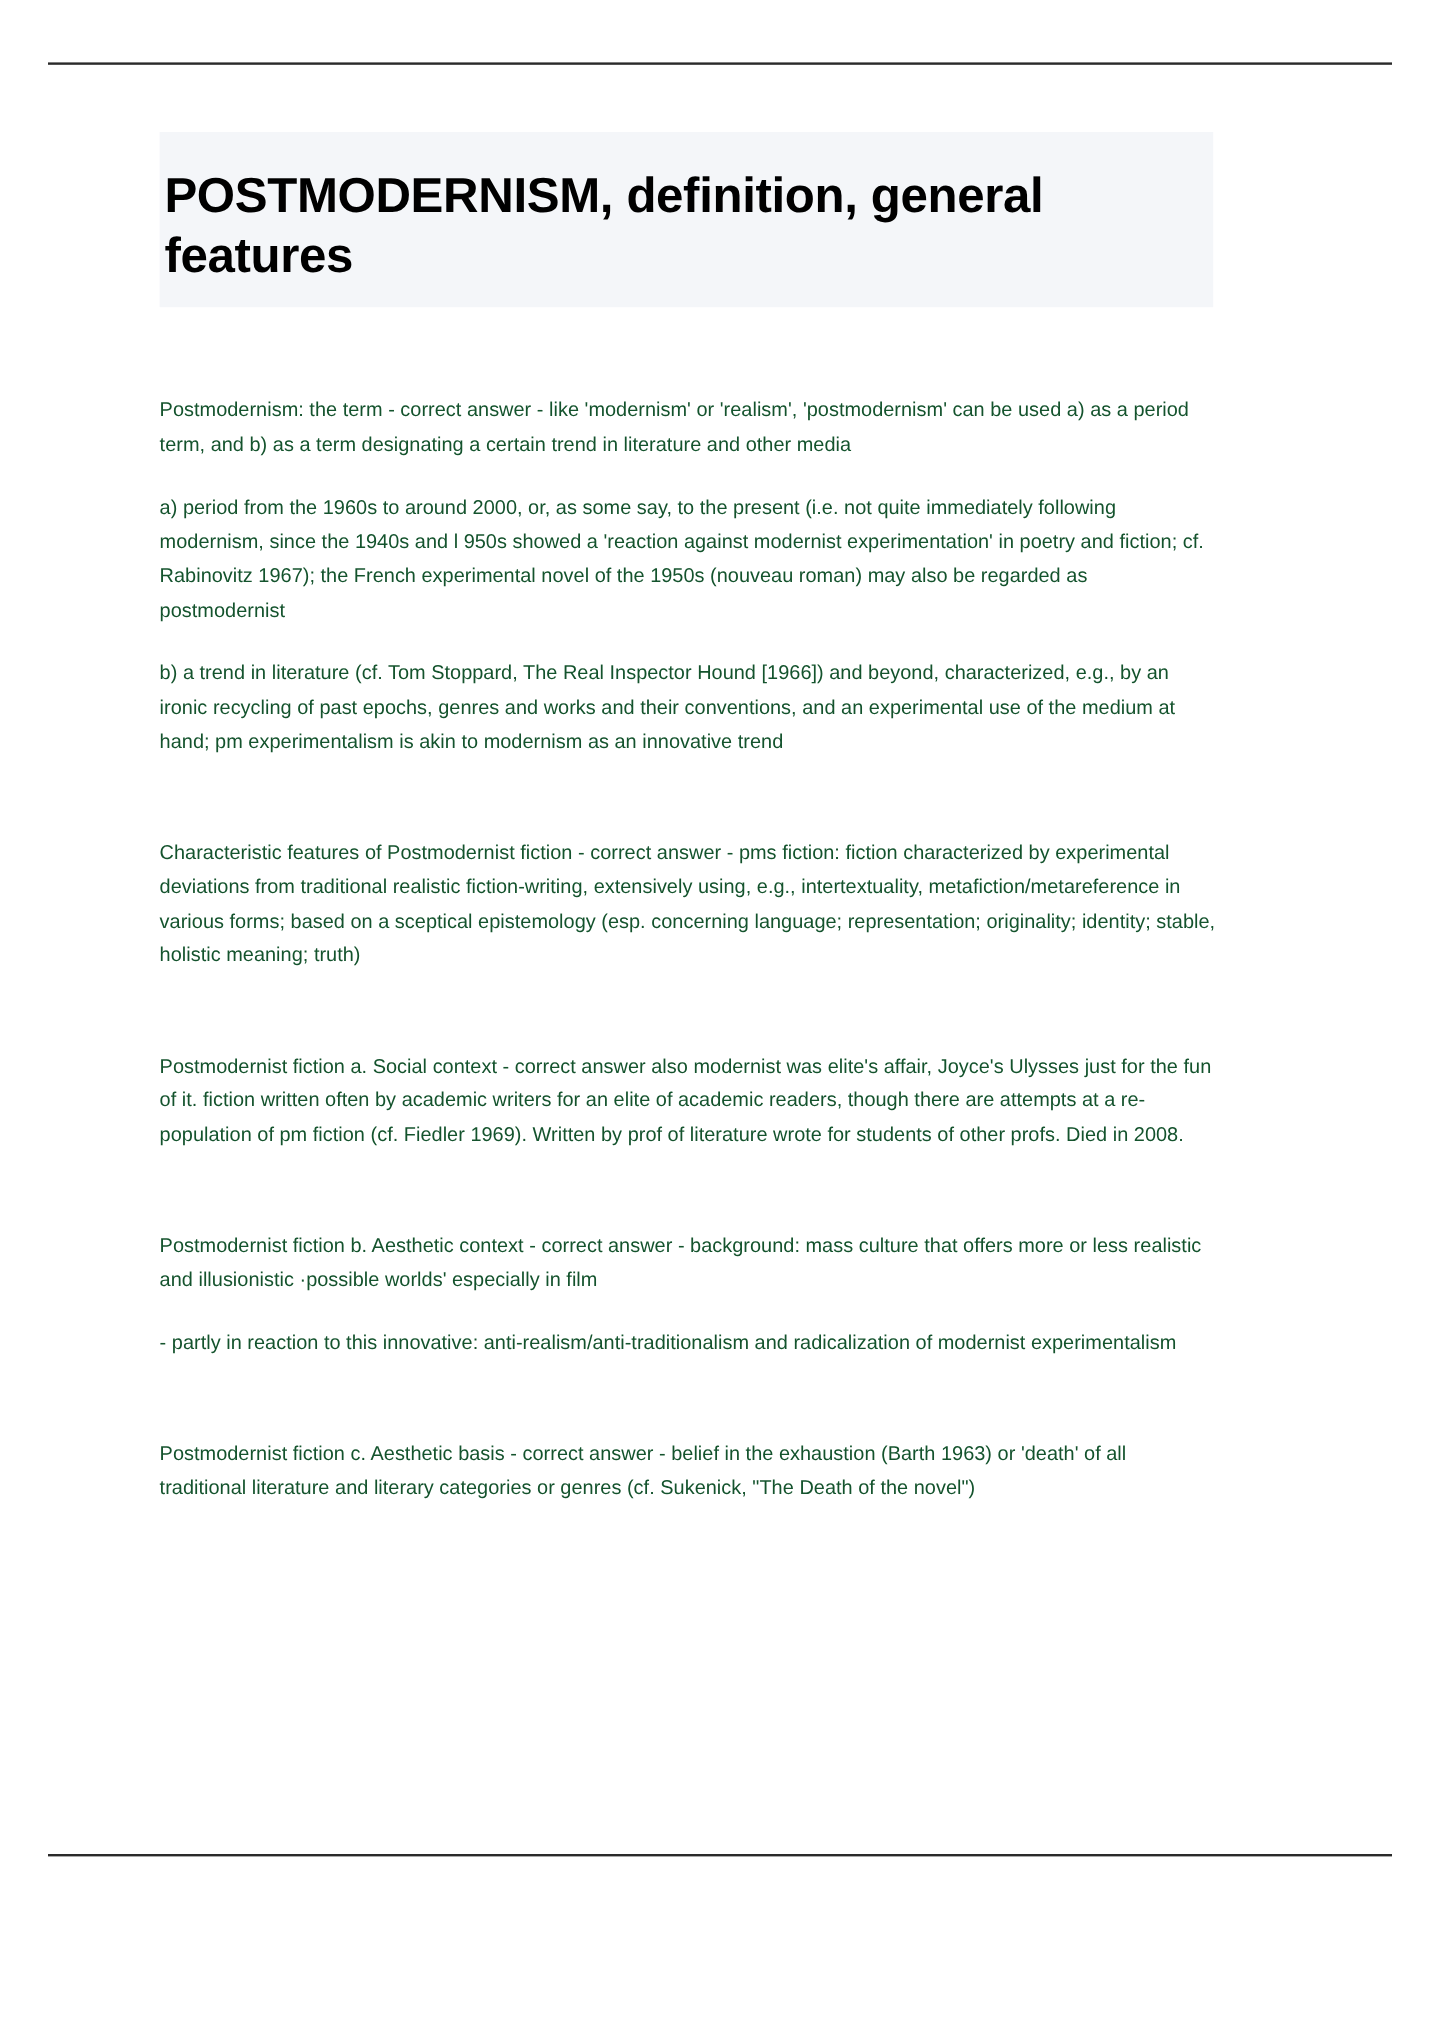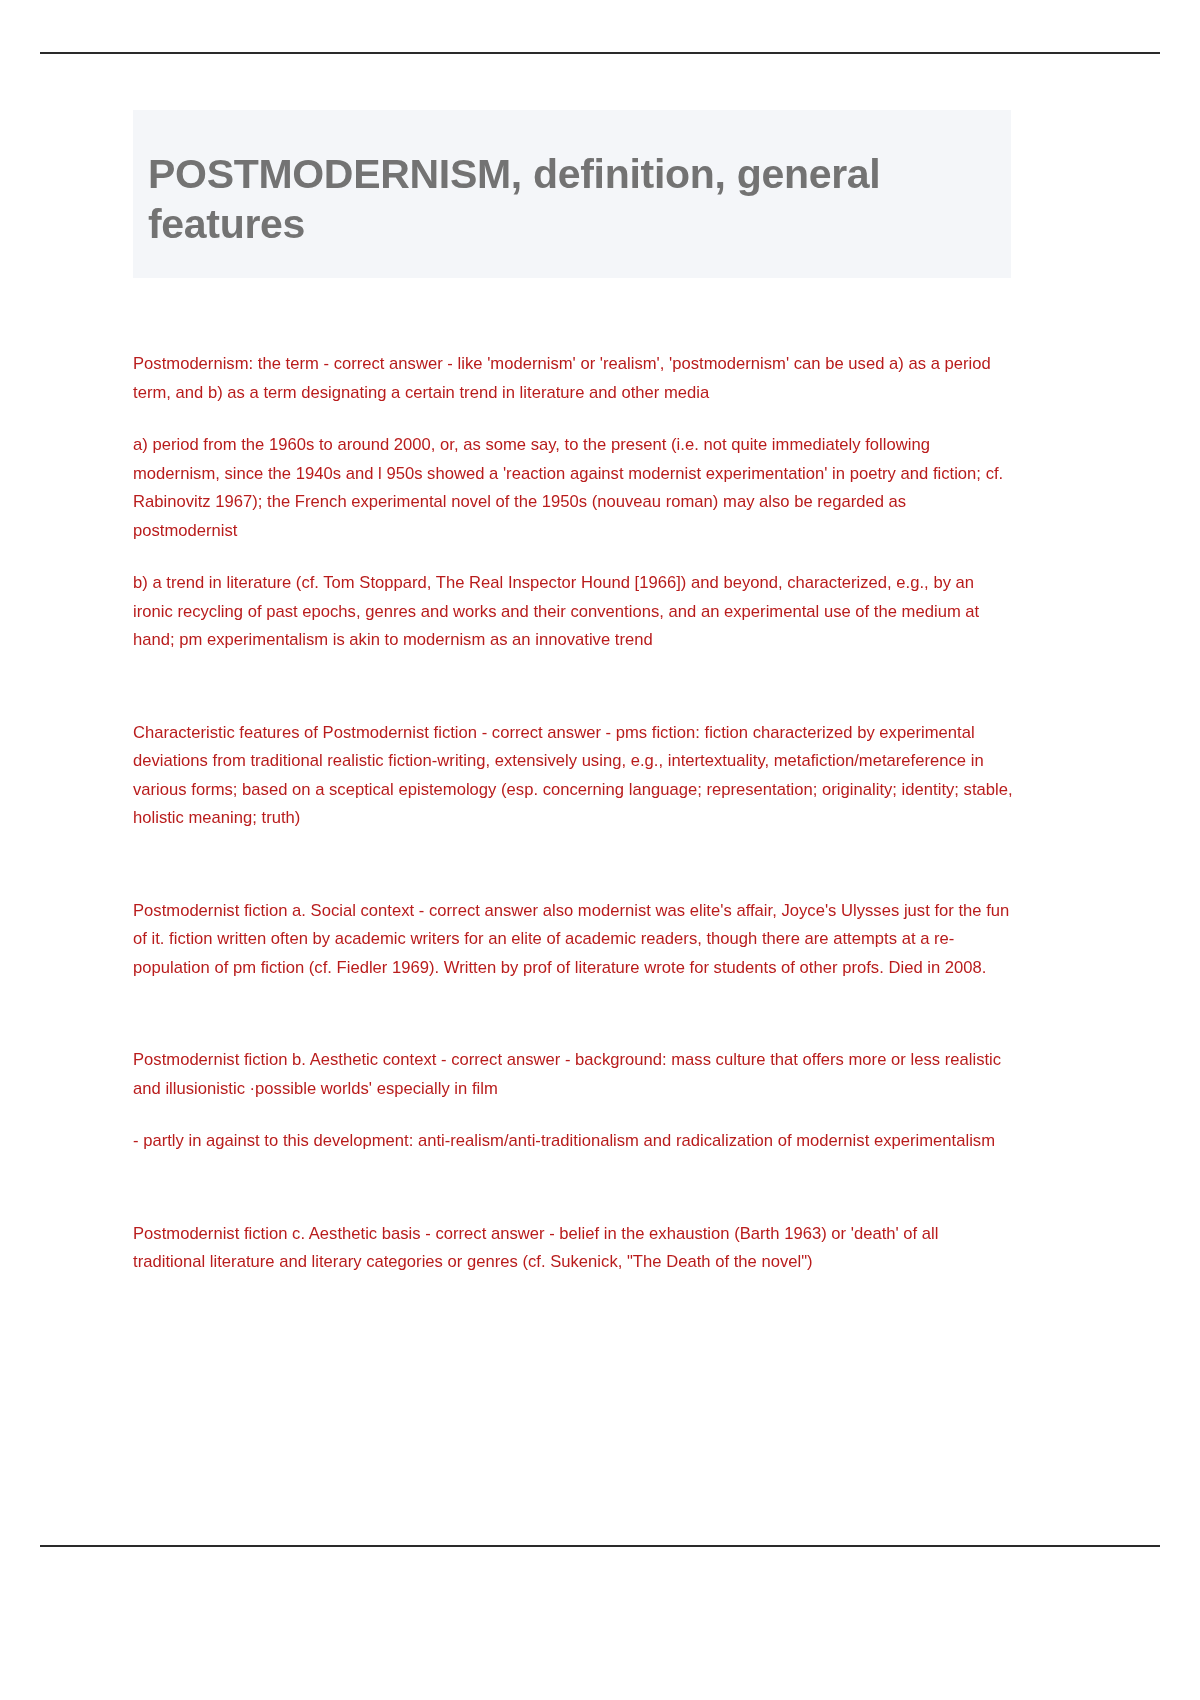--- a/index.html
+++ b/index.html
@@ -41,37 +41,37 @@
   }
 
   .title-block {
     background: #f4f6f9;
     padding: 24px 0 14px 0;
     margin: 0 0 0 0;
     width: 878px;
   }
 
   .doc-title {
-    margin: 15px;
+    margin: 4px;
     font-size: 41px;
     line-height: 1.22;
     font-weight: bold;
-    color: #737373;
+    color: #000000;
     letter-spacing: -0.3px;
     font-family: "Liberation Sans", sans-serif;
   }
 
   .body-area {
     margin-top: 72px;
   }
 
   .para {
     font-size: 16.6px;
     line-height: 28.5px;
-    color: #b91c1c;
+    color: #14532d;
     margin: 0 0 24px 0;
     text-align: left;
     letter-spacing: 0.02px;
     font-family: "Liberation Sans", sans-serif;
   }
 
   .block-gap {
     height: 40px;
   }
 
@@ -109,21 +109,21 @@
       <div class="block-gap"></div>
 
       <div class="section">
         <p class="para">Postmodernist fiction a. Social context - correct answer also modernist was elite's affair, Joyce's Ulysses just for the fun of it. fiction written often by academic writers for an elite of academic readers, though there are attempts at a re-population of pm fiction (cf. Fiedler 1969). Written by prof of literature wrote for students of other profs. Died in 2008.</p>
       </div>
 
       <div class="block-gap"></div>
 
       <div class="section">
         <p class="para">Postmodernist fiction b. Aesthetic context - correct answer - background: mass culture that offers more or less realistic and illusionistic ·possible worlds' especially in film</p>
-        <p class="para">- partly in against to this development: anti-realism/anti-traditionalism and radicalization of modernist experimentalism</p>
+        <p class="para">- partly in reaction to this innovative: anti-realism/anti-traditionalism and radicalization of modernist experimentalism</p>
       </div>
 
       <div class="block-gap"></div>
 
       <div class="section">
         <p class="para">Postmodernist fiction c. Aesthetic basis - correct answer - belief in the exhaustion (Barth 1963) or 'death' of all traditional literature and literary categories or genres (cf. Sukenick, "The Death of the novel")</p>
       </div>
 
     </div>
   </div>

